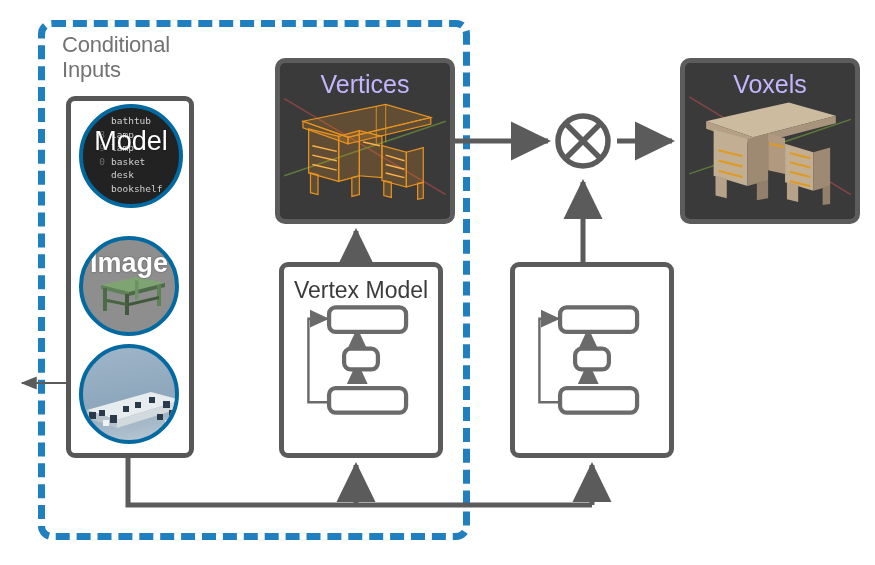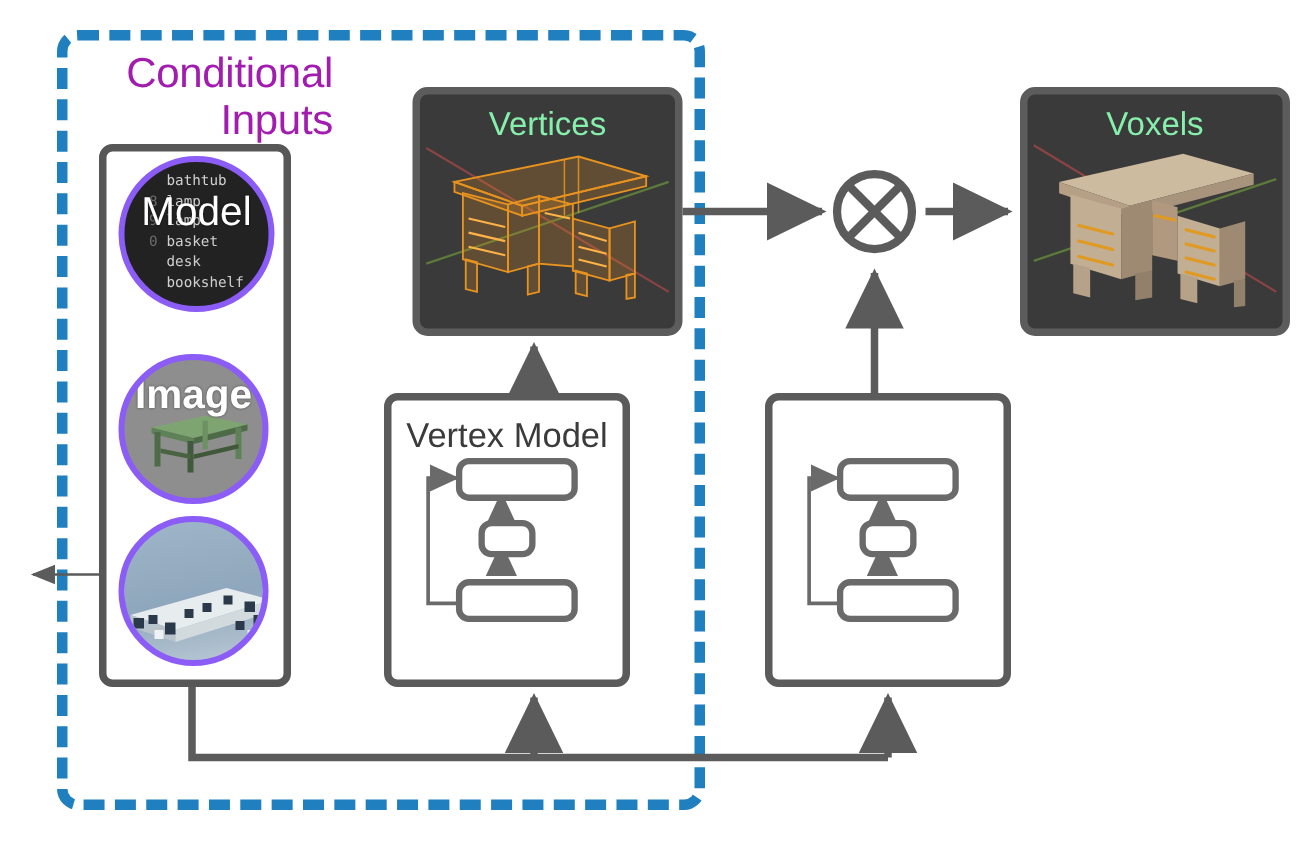--- a/index.html
+++ b/index.html
@@ -25,23 +25,23 @@
     top: 20px;
     width: 432px;
     height: 520px;
     border: 7px dashed #1f7fbf;
     border-radius: 14px;
     box-sizing: border-box;
   }
 
   
   .big-title {
-    font-size: 28px;
-    color: #a21caf;
-    text-align: right;
+    font-size: 22px;
+    color: #737373;
+    text-align: left;
     line-height: 1.12;
     white-space: pre-line;
     letter-spacing: -0.2px;
   }
   #conditional-inputs-title { left: 62px; top: 33px; width: 160px; }
   #pointer-network-title { left: 520px; top: 33px; width: 160px; }
 
   
   #conditional-inputs-panel {
     left: 66px;
@@ -50,21 +50,21 @@
     height: 362px;
     background: #ffffff;
     border: 5px solid #575757;
     border-radius: 9px;
     box-sizing: border-box;
   }
 
   
   .thumb {
     border-radius: 50%;
-    border: 4px solid #8b5cf6;
+    border: 4px solid #0369a1;
     box-sizing: border-box;
     overflow: hidden;
   }
   .thumb-label {
     position: absolute;
     left: 0; right: 0;
     text-align: center;
     color: #ffffff;
     font-size: 27px;
     font-family: "Liberation Sans", sans-serif;
@@ -121,43 +121,43 @@
     border: 5px solid #5c5c5c;
     border-radius: 10px;
     box-sizing: border-box;
     overflow: hidden;
   }
   .render-title {
     position: absolute;
     left: 0; right: 0;
     top: 7px;
     text-align: center;
-    color: #86efac;
-    font-size: 22px;
+    color: #c4b5fd;
+    font-size: 25px;
     z-index: 5;
   }
   #panel-vertices { left: 275px; top: 58px; width: 180px; height: 166px; }
   #panel-faces    { left: 680px; top: 58px; width: 180px; height: 166px; }
 
   
   .model-box {
     background: #ffffff;
     border: 5px solid #5b5b5b;
     border-radius: 9px;
     box-sizing: border-box;
   }
   .model-title {
     position: absolute;
     left: 0; right: 0;
     top: 10px;
     text-align: center;
     color: #3b3b3b;
     font-size: 23px;
   }
-  #box-vertex-model { left: 256px; top: 262px; width: 164px; height: 196px; }
+  #box-vertex-model { left: 279px; top: 262px; width: 164px; height: 196px; }
   #box-face-model   { left: 510px; top: 262px; width: 164px; height: 196px; }
 
   
   .mini { position: absolute; left: 0; top: 0; width: 100%; height: 100%; }
 
   
   #connectors {
     left: 0; top: 0; width: 875px; height: 565px;
     pointer-events: none;
   }

